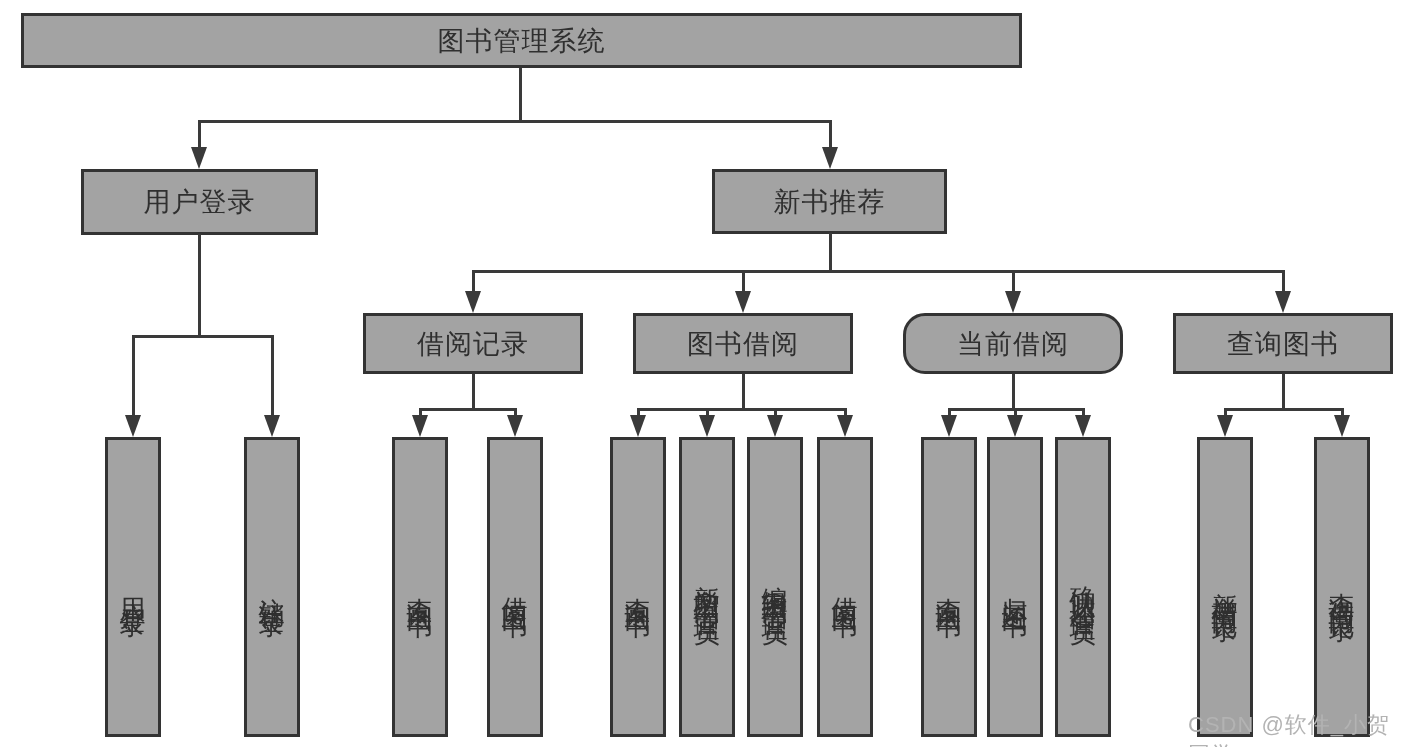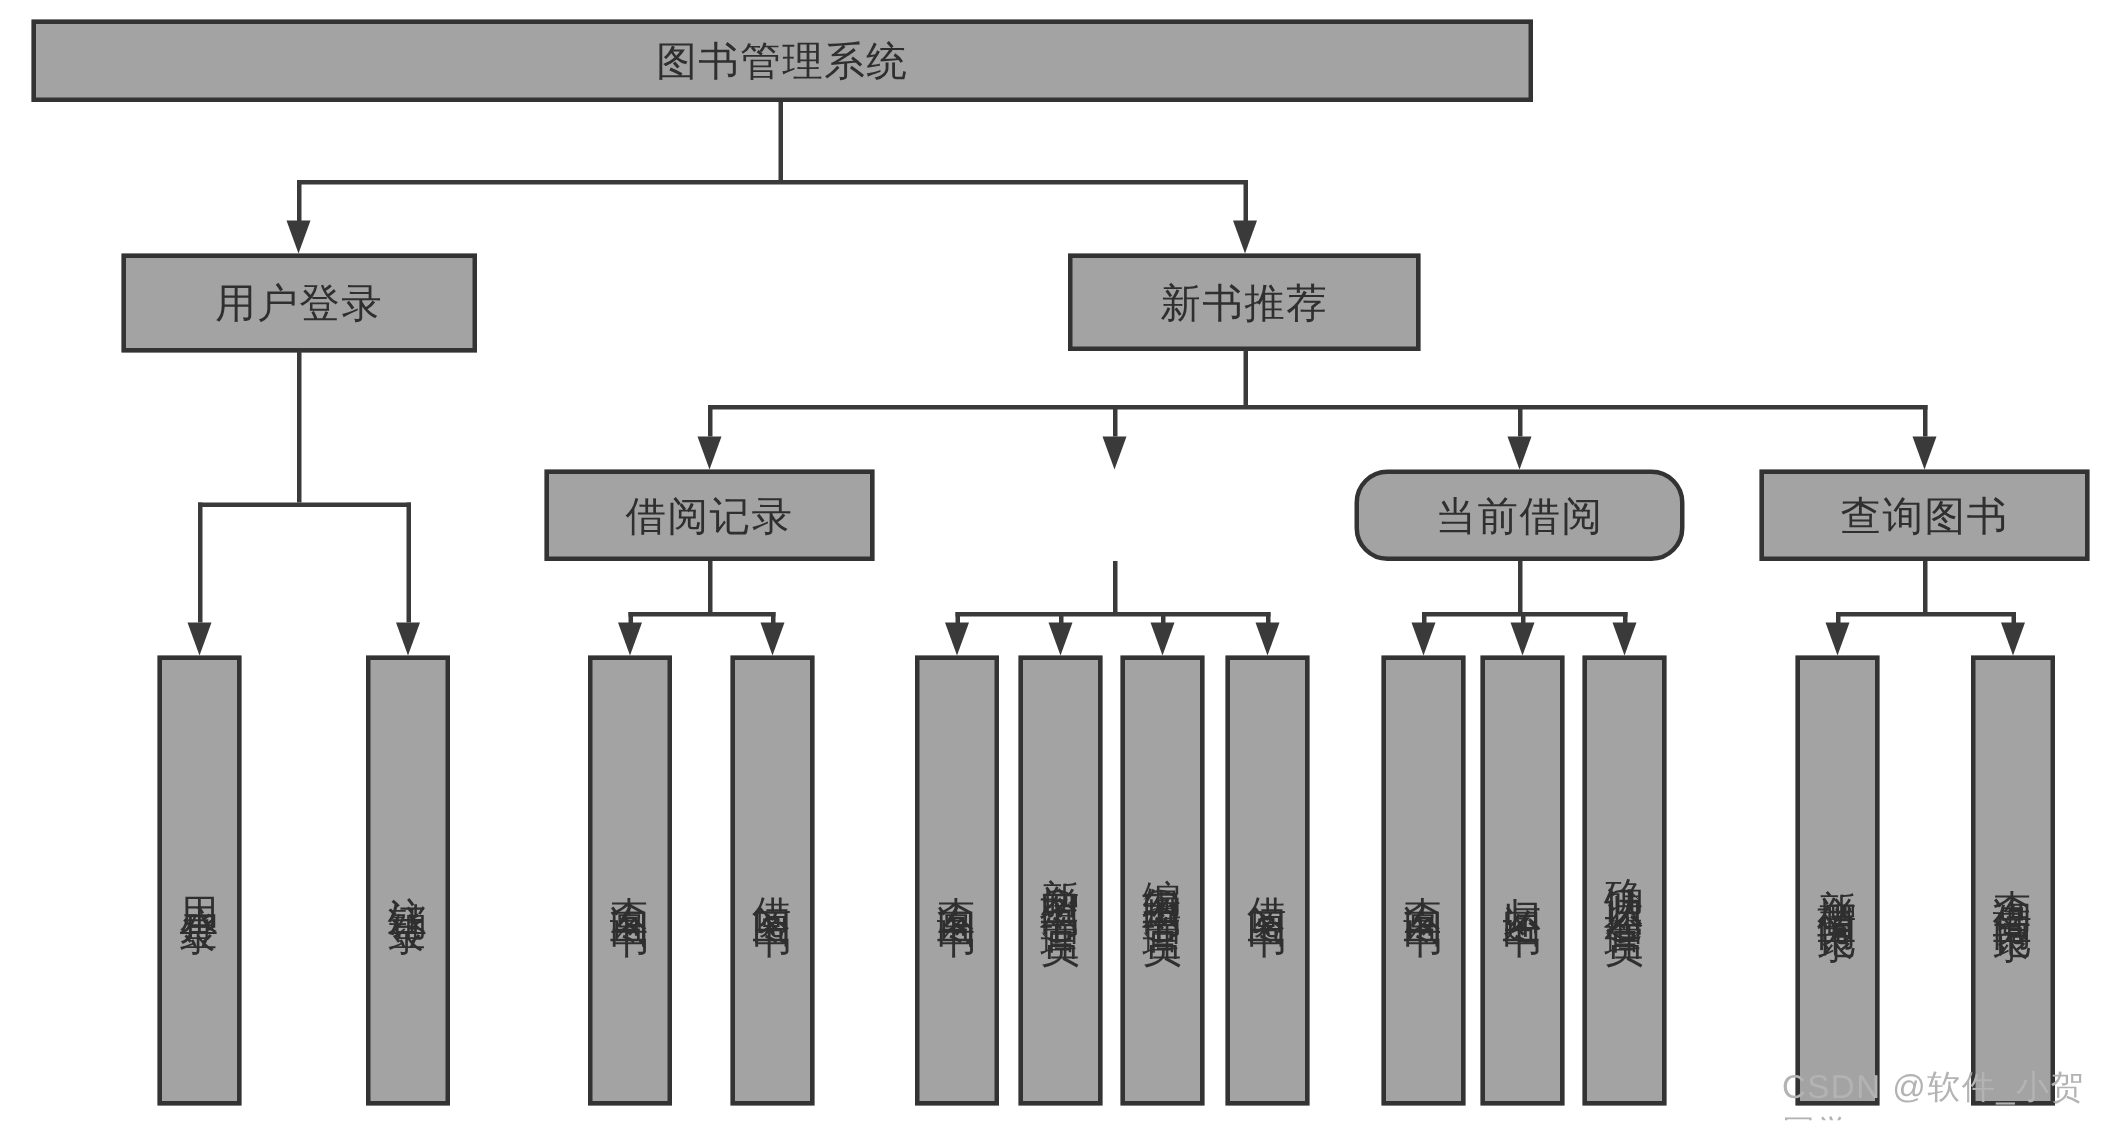--- a/index.html
+++ b/index.html
@@ -40,20 +40,23 @@
 
   <div class="box hbox" style="left:81px;top:169px;width:237px;height:66px;">
     <span>用户登录</span>
   </div>
   <div class="box hbox" style="left:712px;top:169px;width:235px;height:65px;">
     <span>新书推荐</span>
   </div>
 
   <div class="box hbox" style="left:363px;top:313px;width:220px;height:61px;">
     <span>借阅记录</span>
+  </div>
+  <div class="box hbox" style="left:633px;top:313px;width:220px;height:61px;">
+    <span>图书借阅</span>
   </div>
   <div class="box hbox" style="left:903px;top:313px;width:220px;height:61px;border-radius:22px;">
     <span>当前借阅</span>
   </div>
   <div class="box hbox" style="left:1173px;top:313px;width:220px;height:61px;">
     <span>查询图书</span>
   </div>
 
   <div class="box leaf" style="left:105px;">
     <span class="vtext">用户登录</span>

